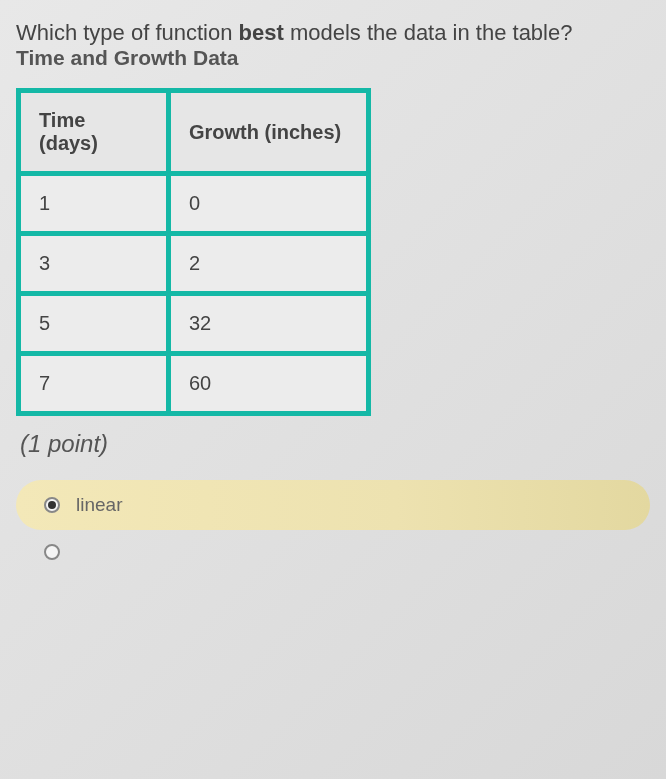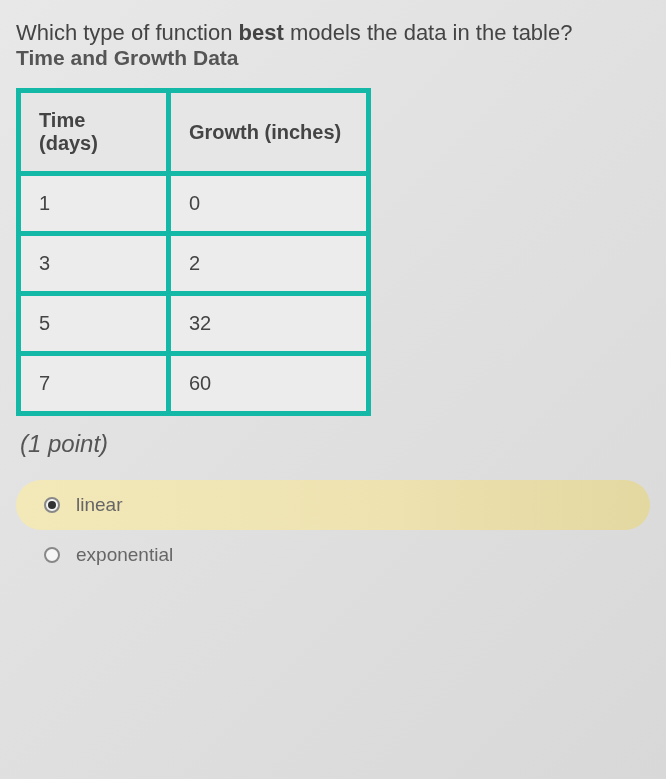--- a/index.html
+++ b/index.html
@@ -133,15 +133,14 @@
 
 <div class="points">(1 point)</div>
 
 <div class="options">
   <div class="option selected">
     <span class="radio filled"></span>
     <span>linear</span>
   </div>
   <div class="option">
     <span class="radio"></span>
-    <span>exponential</span>
   </div>
 </div>
 
 </body></html>

